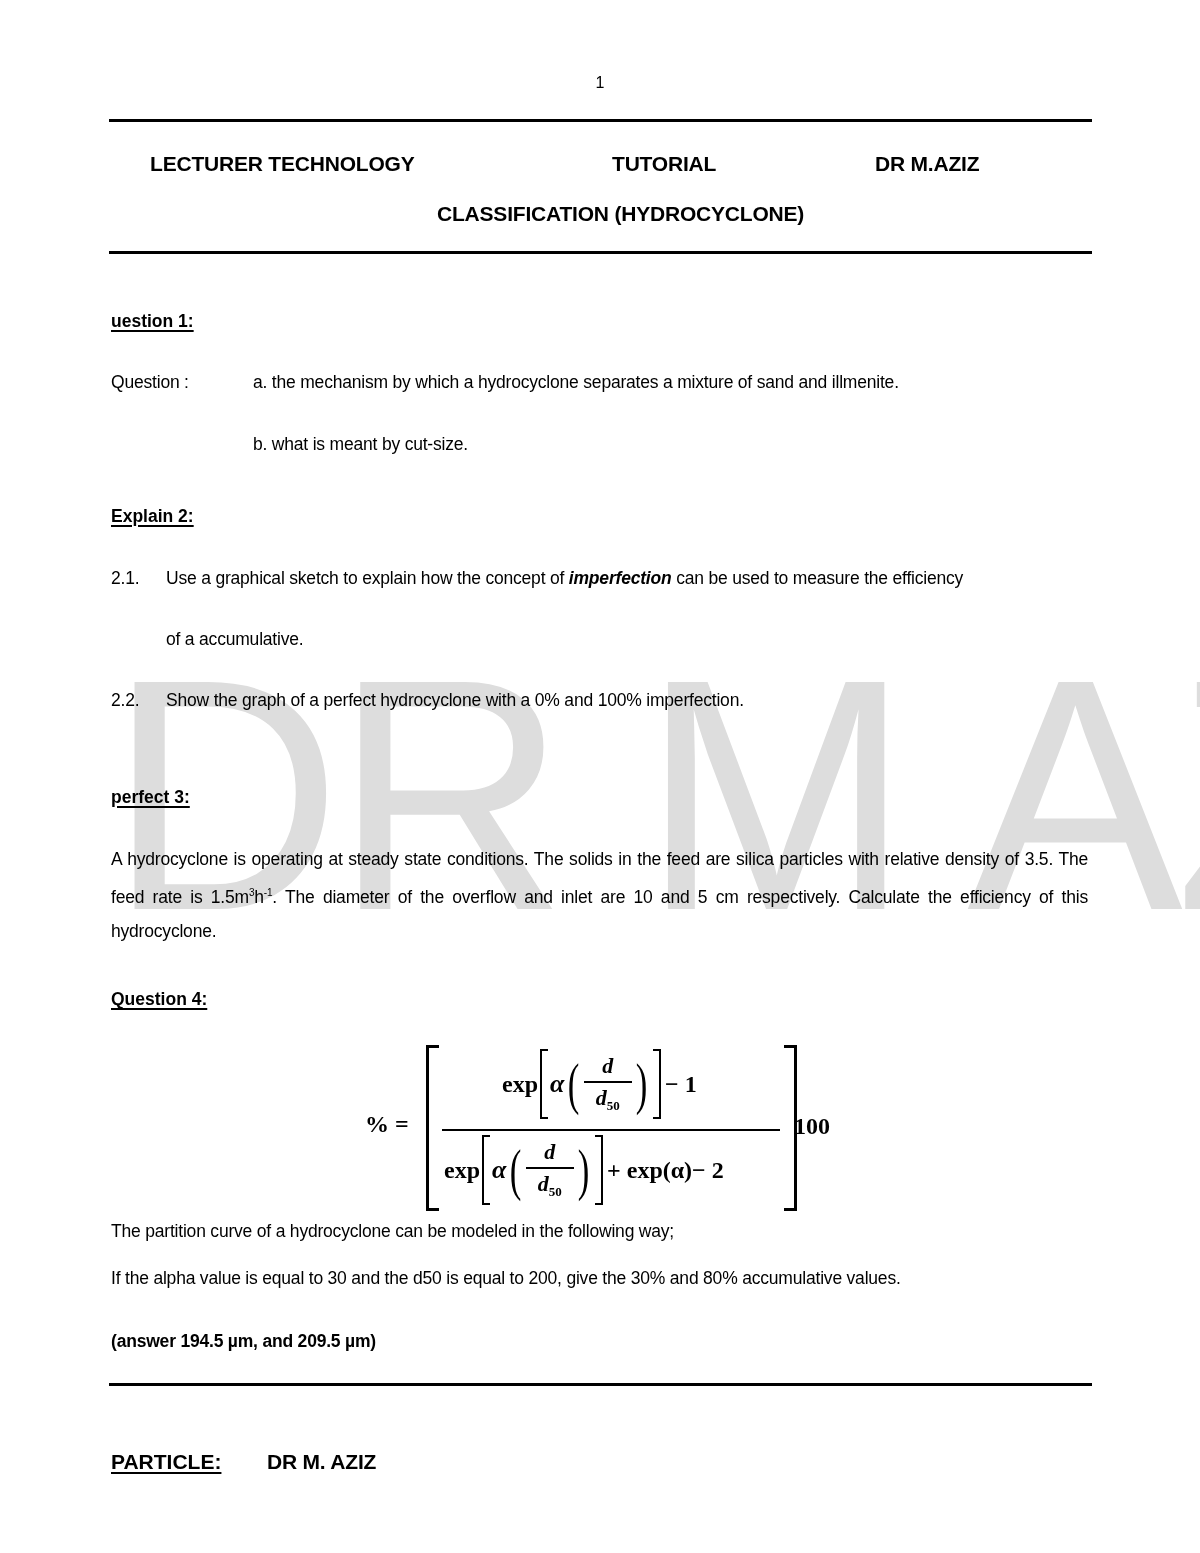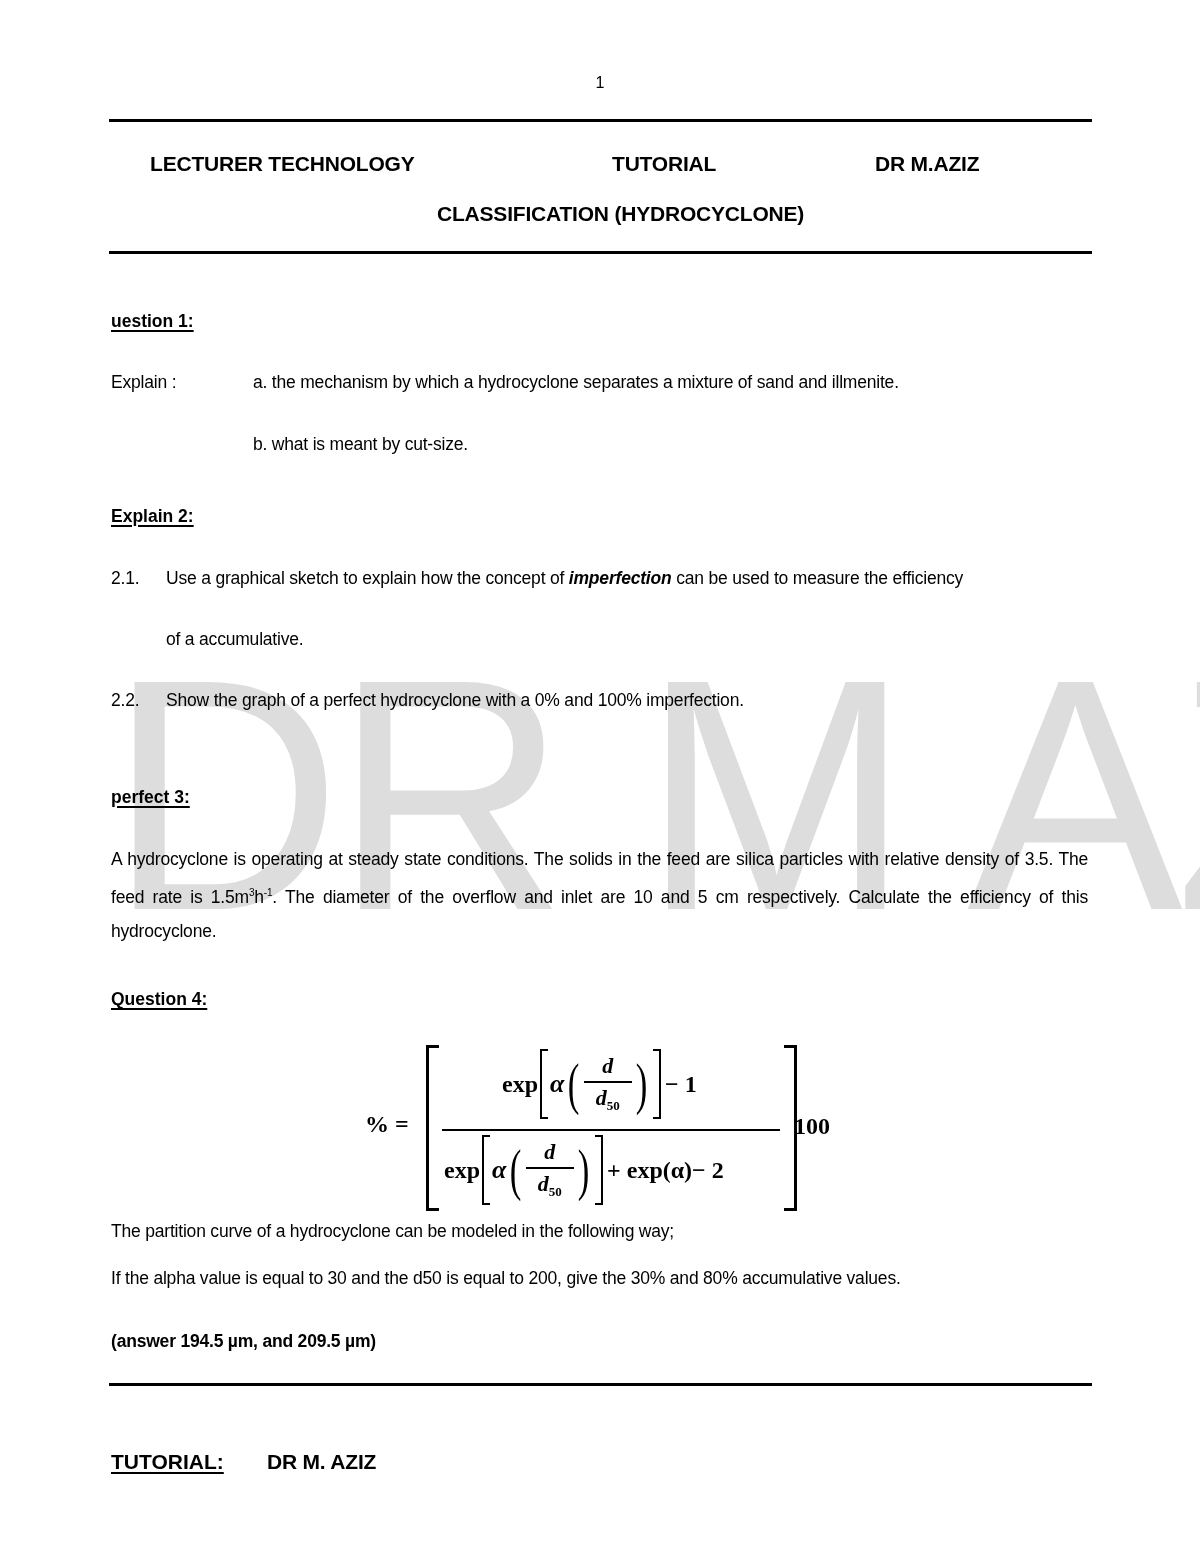--- a/index.html
+++ b/index.html
@@ -52,21 +52,21 @@
 <div class="rule" style="top:119px;"></div>
 
 <div class="hdr" style="left:150px; top:152px;">LECTURER TECHNOLOGY</div>
 <div class="hdr" style="left:612px; top:152px;">TUTORIAL</div>
 <div class="hdr" style="left:875px; top:152px;">DR M.AZIZ</div>
 <div class="hdr" style="left:417px; top:202px;margin-left:20px;">CLASSIFICATION (HYDROCYCLONE)</div>
 
 <div class="rule" style="top:251px;"></div>
 
 <div class="qhead" style="left:111px; top:311px;">uestion 1:</div>
-<div class="txt" style="left:111px; top:372px;">Explain :</div>
+<div class="txt" style="left:111px; top:372px;">Question :</div>
 <div class="txt" style="left:253px; top:372px;">a. the mechanism by which a hydrocyclone separates a mixture of sand and illmenite.</div>
 <div class="txt" style="left:253px; top:434px;">b. what is meant by cut-size.</div>
 
 <div class="qhead" style="left:111px; top:506px;">Explain 2:</div>
 <div class="txt" style="left:111px; top:568px;">2.1.</div>
 <div class="txt" style="left:166px; top:568px;"><span>Use a graphical sketch to explain how the concept of </span><b><i>imperfection</i></b><span> can be used to measure the efficiency</span></div>
 <div class="txt" style="left:166px; top:629px;">of a accumulative.</div>
 <div class="txt" style="left:111px; top:690px;">2.2.</div>
 <div class="txt" style="left:166px; top:690px;">Show the graph of a perfect hydrocyclone with a 0% and 100% imperfection.</div>
 
@@ -110,14 +110,14 @@
   <div class="bigbr r"></div>
   <div class="f-100">100</div>
 </div>
 
 <div class="txt" style="left:111px; top:1221px;">The partition curve of a hydrocyclone can be modeled in the following way;</div>
 <div class="txt" style="left:111px; top:1268px;">If the alpha value is equal to 30 and the d50 is equal to 200, give the 30% and 80% accumulative values.</div>
 <div class="txt" style="left:111px; top:1331px; font-weight:bold;">(answer 194.5 µm, and 209.5 µm)</div>
 
 <div class="rule" style="top:1383px;"></div>
 
-<div class="qhead" style="left:111px; top:1450px; font-size:21px;">TUTORIAL:</div>
+<div class="qhead" style="left:111px; top:1450px; font-size:21px;">PARTICLE:</div>
 <div class="hdr" style="left:267px; top:1450px;">DR M. AZIZ</div>
 
 </body></html>

